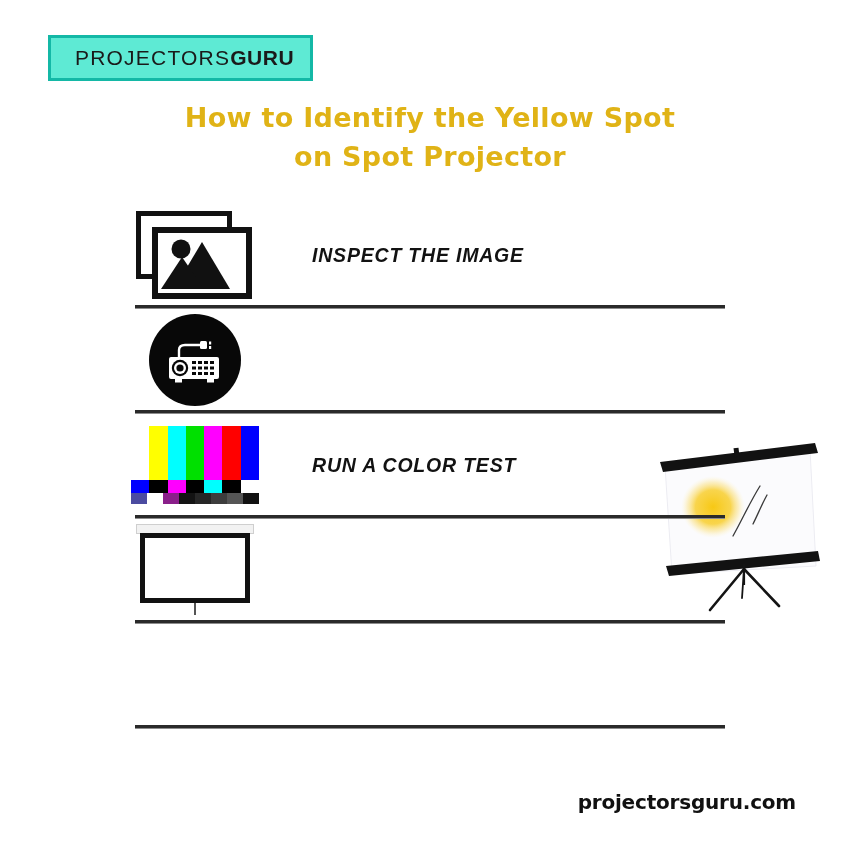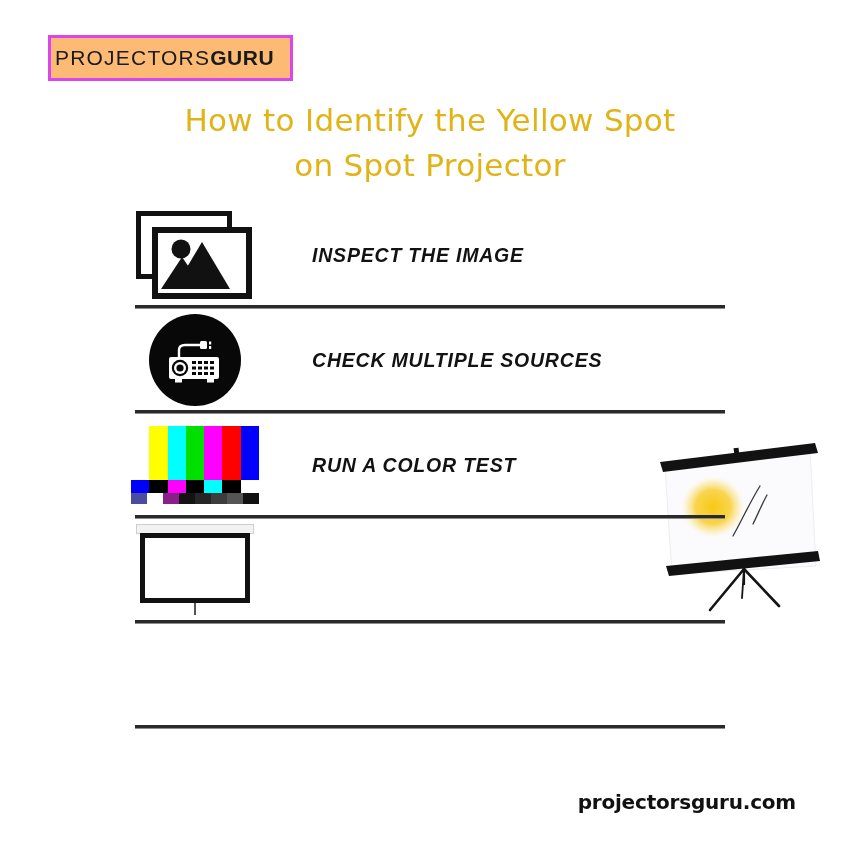--- a/index.html
+++ b/index.html
@@ -8,40 +8,40 @@
     background:#ffffff;
     font-family:"Liberation Sans", sans-serif;
     overflow:hidden;
     position:relative;
   }
   .page{position:relative;width:860px;height:860px;}
 
   
   .logo-box{
     position:absolute;left:48px;top:35px;
-    border:3px solid #d946ef;
-    padding:9px 16px 10px 4px;
+    border:3px solid #14b8a6;
+    padding:9px 16px 10px 24px;
     line-height:1;
-    background:#fdba74;
+    background:#5eead4;
   }
   .logo-text{
     font-size:21px;letter-spacing:1.2px;color:#1a1a1a;
     white-space:nowrap;font-weight:400;
   }
   .logo-light{font-weight:300;}
   .logo-bold{font-weight:800;letter-spacing:0.6px;}
 
   
   .title{
     position:absolute;left:130px;top:98px;width:600px;
     text-align:center;
     color:#E0B316;
     font-family:"DejaVu Sans", sans-serif;
-    font-weight:400;
-    font-size:31px;
+    font-weight:700;
+    font-size:27px;
     line-height:1.45;
     letter-spacing:0.3px;
   }
 
   
   .rows{position:absolute;left:0;top:205px;width:860px;}
   .row{
     position:relative;
     height:105px;
   }
@@ -225,21 +225,20 @@
                 <rect x="29" y="41" width="4" height="3"></rect>
                   <rect x="35" y="41" width="4" height="3"></rect>
                 <rect x="41" y="41" width="4" height="3"></rect>
                   <rect x="47" y="41" width="4" height="3"></rect>
               </g>
               <rect x="12" y="48" width="7" height="3.5" fill="#fff"></rect>
               <rect x="44" y="48" width="7" height="3.5" fill="#fff"></rect>
             </svg>
           </div>
         </div>
-        <div class="row-label">CHECK MULTIPLE SOURCES</div>
       </div>
       <div class="divider"></div>
     </div>
 
     <div class="row">
       <div class="row-inner">
         <div class="icon-cell">
           <div class="ico-bars">
             <div class="bars-top">
                 <span style="background: rgb(255, 255, 255); width: 14.2857%;"></span>

